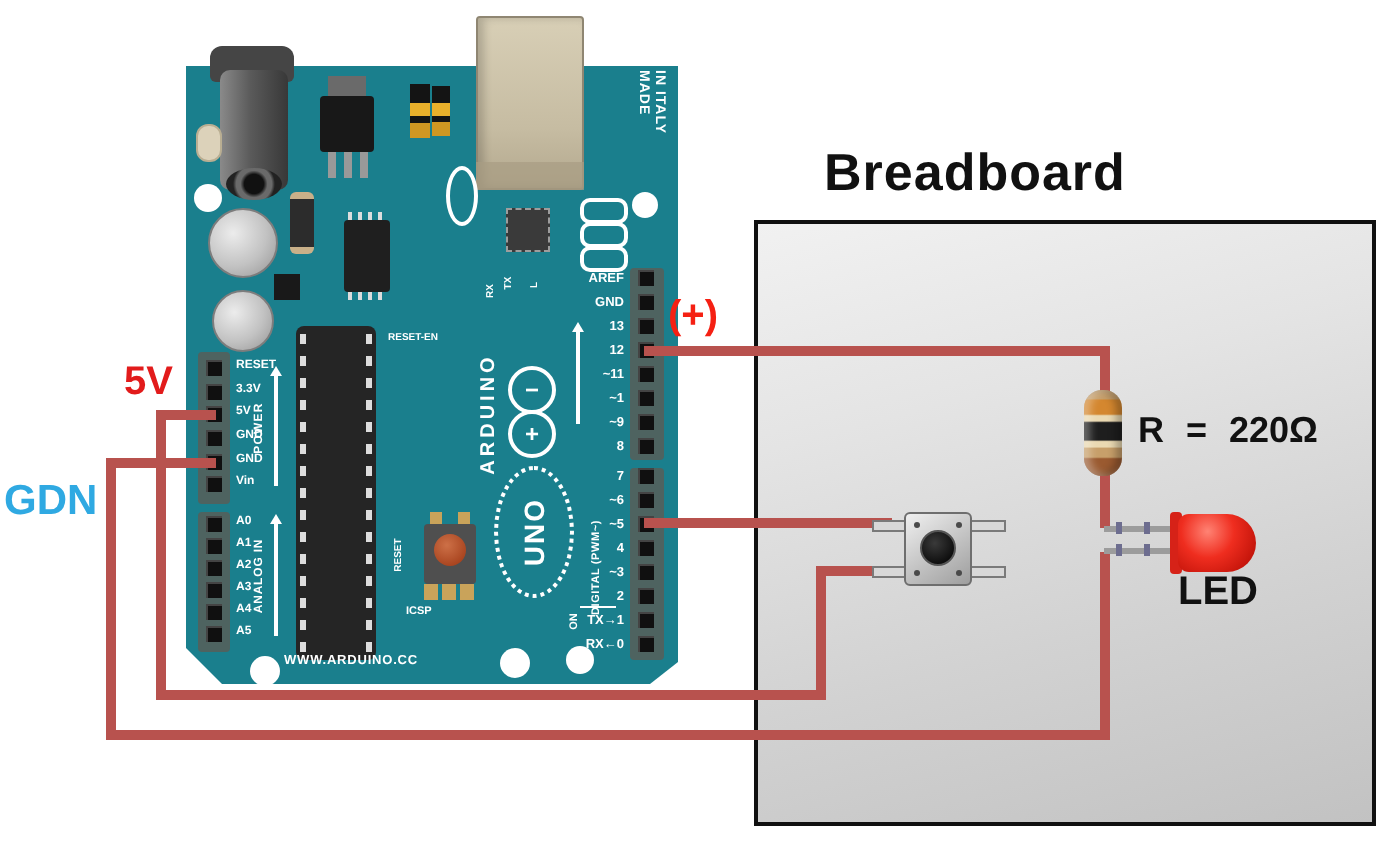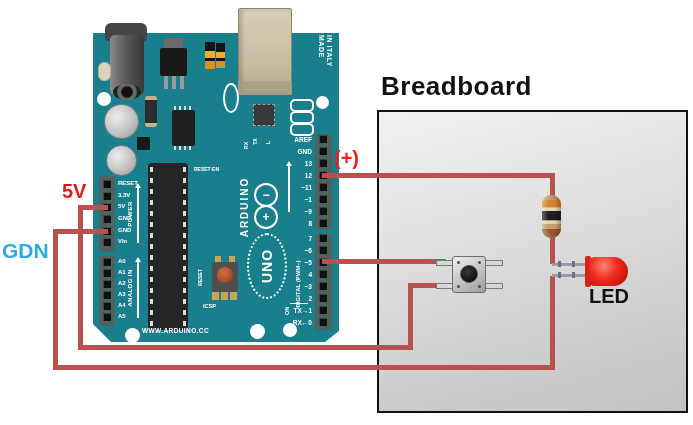--- a/index.html
+++ b/index.html
@@ -23,21 +23,21 @@
   .goldpad{position:absolute;background:#c9a35a;}
 </style>
 </head>
 <body>
 
 <div id="stage">
 
   <div class="abs" style="left:377px;top:110px;width:311px;height:303px;box-sizing:border-box;border:2px solid #101010;
               background:linear-gradient(165deg,#f1f1f1 0%,#e4e4e4 30%,#d2d2d2 65%,#c2c2c2 100%);"></div>
 
-  <div class="biglabel" style="left:381px;top:73px;font-size:26px;letter-spacing:.5px;text-align:right;">Breadboard</div>
+  <div class="biglabel" style="left:412px;top:73px;font-size:26px;letter-spacing:.5px;text-align:right;">Breadboard</div>
 
   <div class="abs" style="left:93px;top:8px;width:246px;height:336px;">
 
     <div class="abs" style="left:0;top:25px;width:246px;height:309px;background:#1a7f8d;
                 clip-path:polygon(0px 0px,246px 0px,246px 298px,232px 309px,18px 309px,0px 291px);"></div>
 
     <div class="abs" style="left:145px;top:0;width:54px;height:87px;background:linear-gradient(180deg,#d8cfb6 0%,#c6bca2 65%,#b3a88e 100%);
                 border:1px solid #8f8672;box-sizing:border-box;border-radius:2px;box-shadow:inset 3px 0 4px rgba(0,0,0,.18);"></div>
     <div class="abs" style="left:145px;top:73px;width:54px;height:14px;background:#a89d83;opacity:.7;"></div>
 
@@ -232,15 +232,16 @@
     <div class="abs" style="left:25px;top:4px;width:3px;height:3px;border-radius:50%;background:#4a4a4a;"></div>
     <div class="abs" style="left:4px;top:28px;width:3px;height:3px;border-radius:50%;background:#4a4a4a;"></div>
     <div class="abs" style="left:25px;top:28px;width:3px;height:3px;border-radius:50%;background:#4a4a4a;"></div>
     <div class="abs" style="left:7px;top:8px;width:18px;height:18px;border-radius:50%;border:1px solid #555;box-sizing:border-box;
                 background:radial-gradient(circle at 40% 35%,#3a3a3a,#0d0d0d 75%);"></div>
   </div>
 
   <div class="biglabel" style="left:62px;top:181px;font-size:20px;color:#e21b1b;">5V</div>
   <div class="biglabel" style="left:2px;top:240px;font-size:21px;color:#2fa9e2;">GDN</div>
   <div class="biglabel" style="left:334px;top:148px;font-size:20px;color:#f52013;">(+)</div>
+  <div class="biglabel" style="left:569px;top:206px;font-size:18px;word-spacing:6px;">R = 220Ω</div>
   <div class="biglabel" style="left:589px;top:286px;font-size:20px;">LED</div>
 
 </div>
 
 </body></html>

